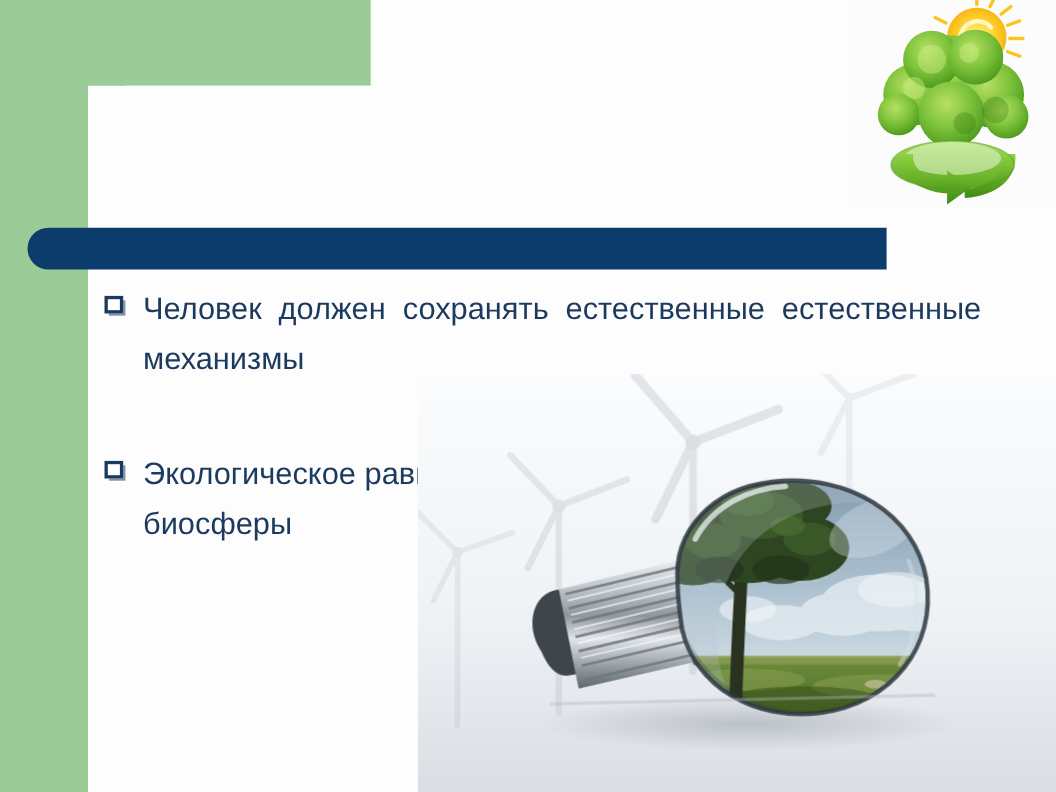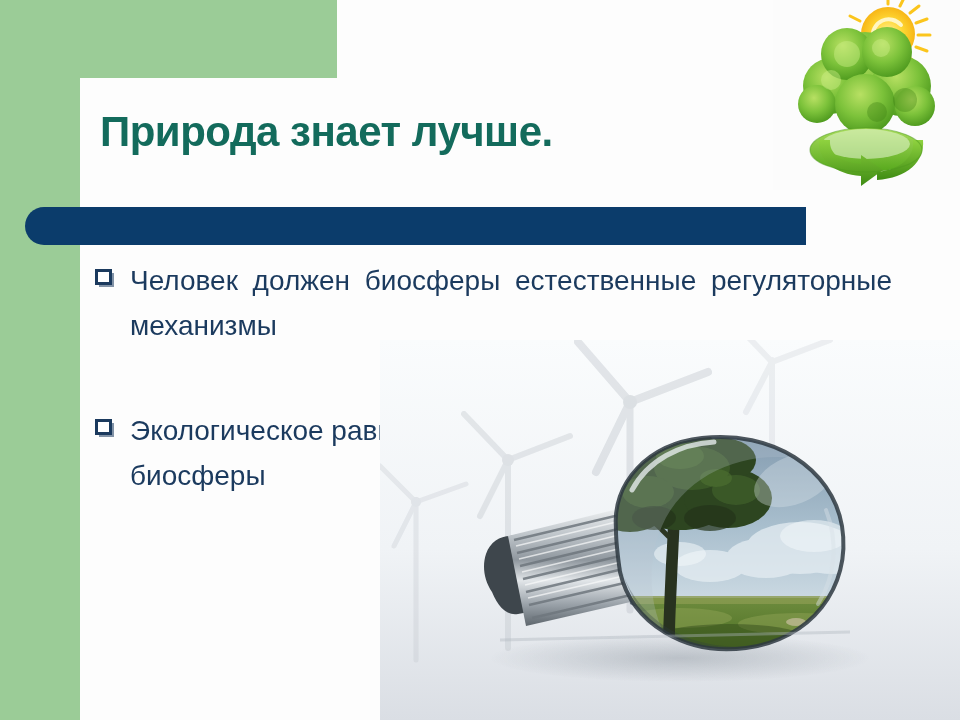--- a/index.html
+++ b/index.html
@@ -136,27 +136,26 @@
 </head>
 <body>
 
 <div class="slide">
 
   <div class="green-left-strip"></div>
   <div class="green-top-block"></div>
   <div class="white-card"></div>
   <div class="navy-bar"></div>
 
-  <div class="slide-title">Природа знает лучше.</div>
 
   <div class="bullet-list">
 
     <div class="bullet-item wide">
       <span class="bullet-glyph"></span>
-      <span class="bullet-text justified">Человек должен биосферы естественные регуляторные механизмы</span>
+      <span class="bullet-text justified">Человек должен сохранять естественные естественные механизмы</span>
     </div>
 
     <div class="bullet-item narrow">
       <span class="bullet-glyph"></span>
       <span class="bullet-text">Экологическое равновесие биосферы</span>
     </div>
 
   </div>
 
   <div class="eco-logo">

